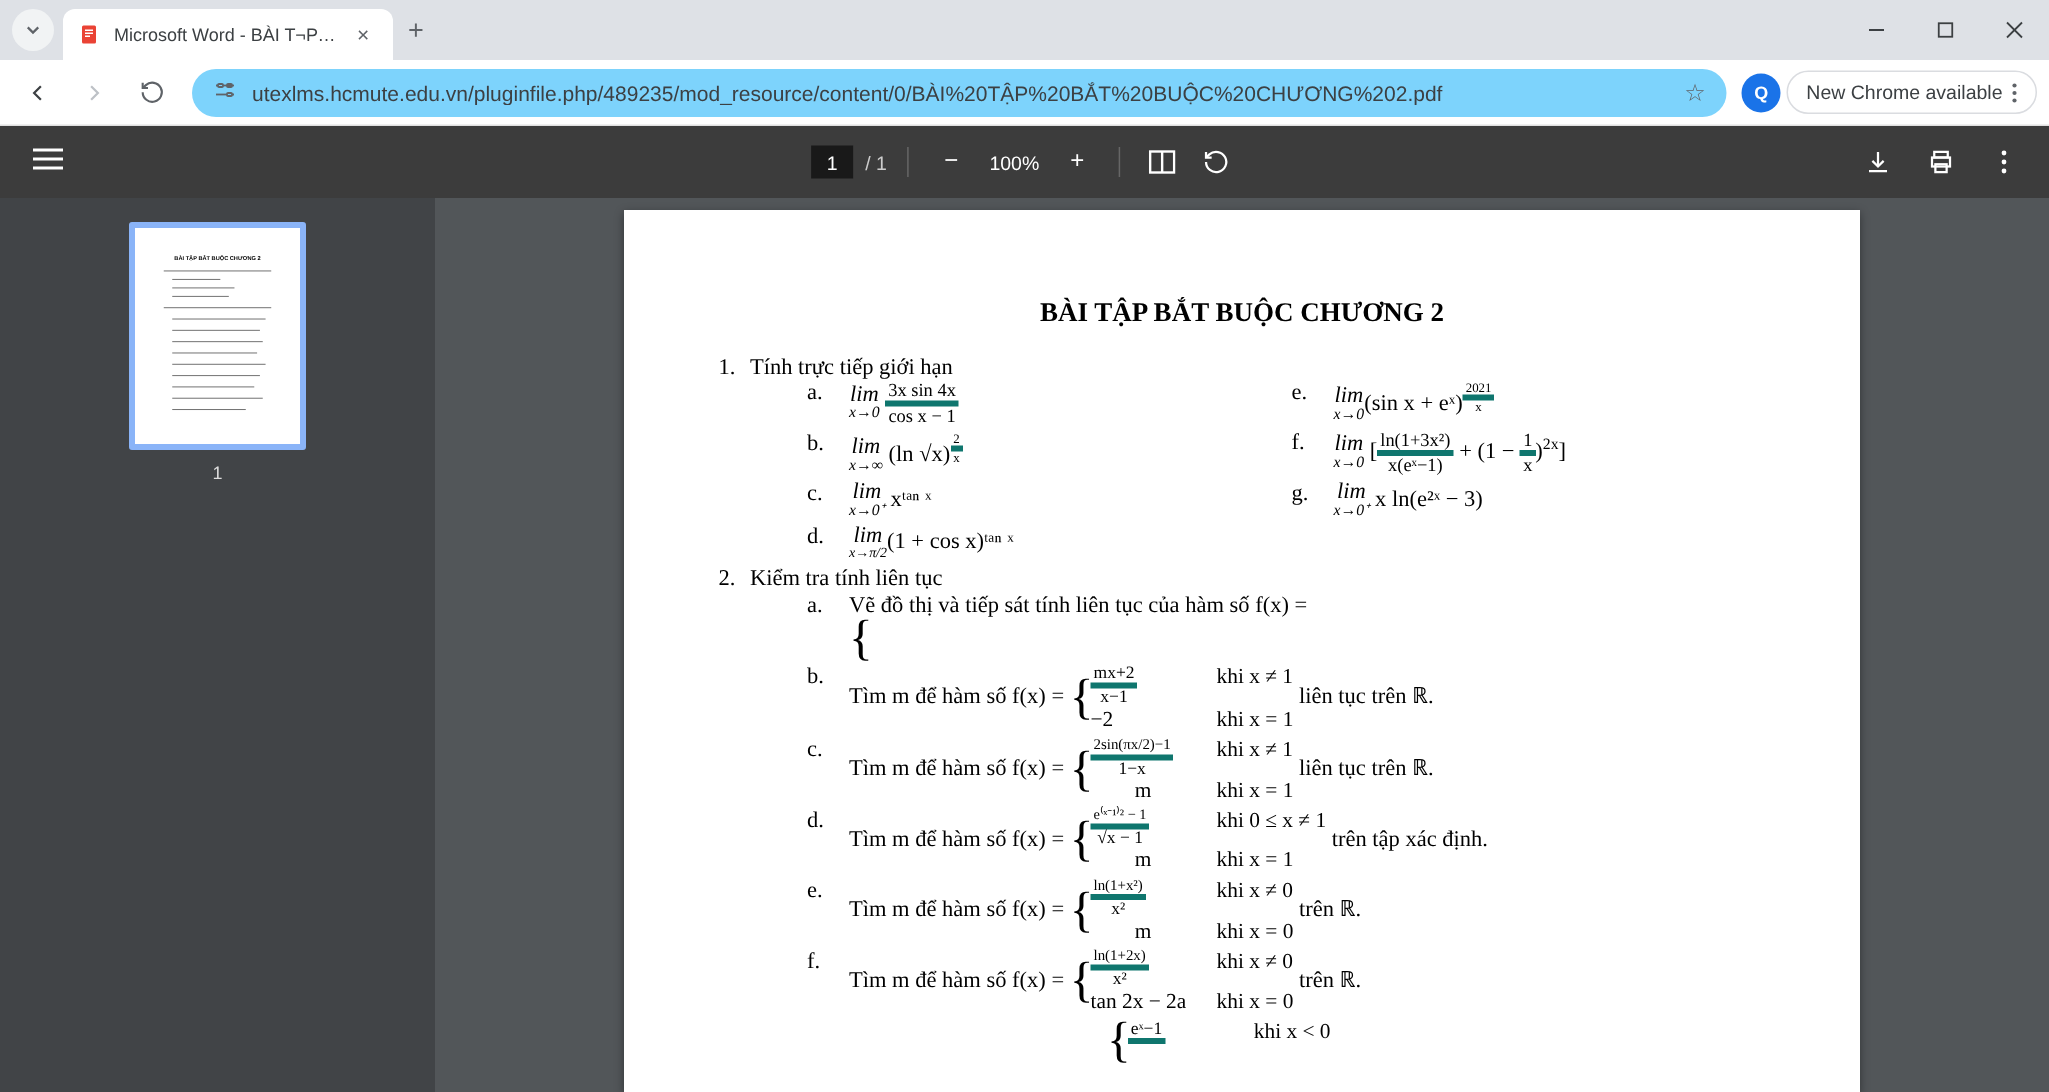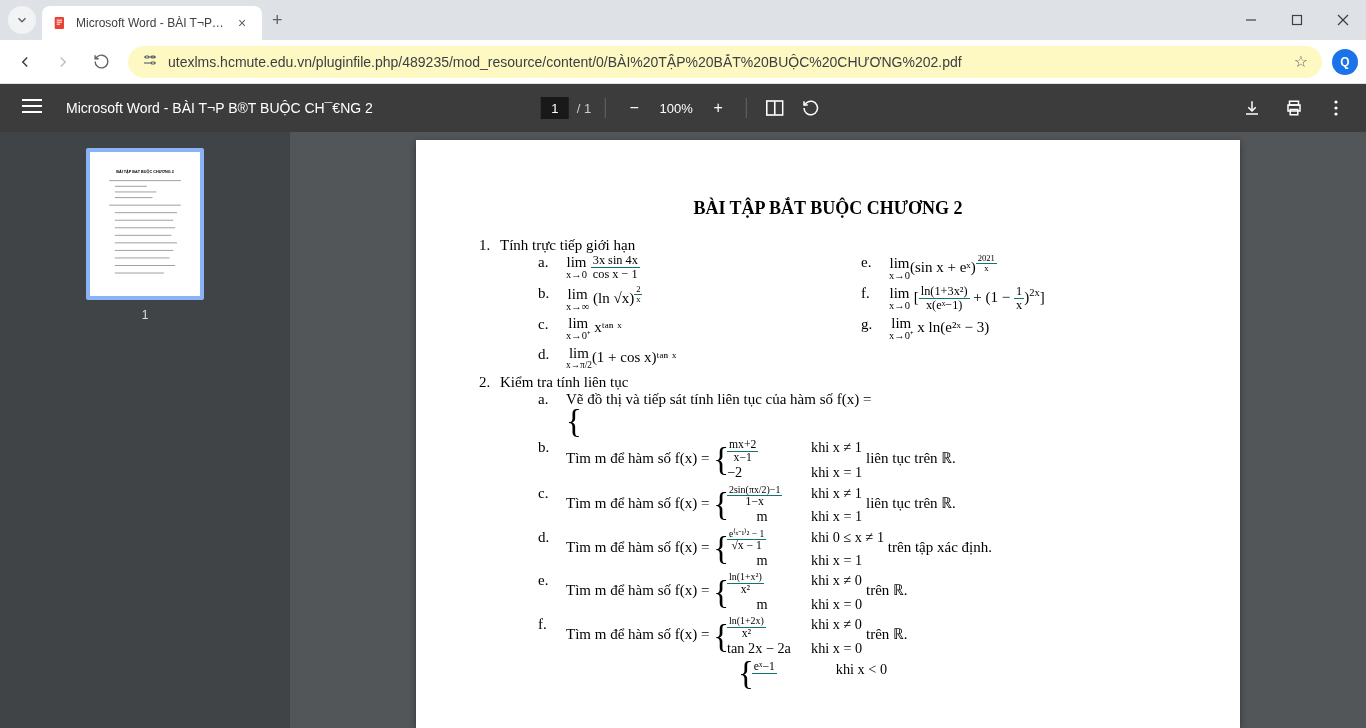--- a/index.html
+++ b/index.html
@@ -13,21 +13,21 @@
   .tab-title { font-size: 12px; color: #3c4043; white-space: nowrap; overflow: hidden; text-overflow: ellipsis; max-width: 150px; }
   .tab-close { font-size: 14px; color: #5f6368; cursor: pointer; padding: 2px 4px; }
   .new-tab { font-size: 18px; color: #5f6368; padding: 4px 10px; cursor: pointer; }
   .win-controls { margin-left: auto; display: flex; }
   .win-btn { width: 46px; height: 40px; display: flex; align-items: center; justify-content: center; cursor: pointer; color:#3c4043; }
 
   
   .chrome-addr { height: 44px; background: #fff; border-bottom: 1px solid #e0e0e0; display: flex; align-items: center; padding: 0 8px; gap: 4px; }
   .nav-btn { width: 34px; height: 34px; border-radius: 17px; display: flex; align-items: center; justify-content: center; cursor: pointer; color: #5f6368; }
   .nav-btn.disabled { color: #bdc1c6; }
-  .addr-box { flex: 1; height: 32px; background: #fef9c3; border-radius: 16px; display: flex; align-items: center; padding: 0 14px; gap: 10px; margin: 0 6px; }
+  .addr-box { flex: 1; height: 32px; background: #7dd3fc; border-radius: 16px; display: flex; align-items: center; padding: 0 14px; gap: 10px; margin: 0 6px; }
   .site-icon { font-size: 13px; color: #5f6368; }
   .addr-text { font-size: 14px; color: #3c4043; flex: 1; white-space: nowrap; overflow: hidden; }
   .star { font-size: 16px; color: #5f6368; cursor: pointer; }
   .ext-badge { width: 26px; height: 26px; border-radius: 13px; background: #1a73e8; color: #fff; font-size: 12px; font-weight: 600; display: flex; align-items: center; justify-content: center; }
   .chrome-update { border: 1px solid #dadce0; border-radius: 16px; padding: 6px 12px; font-size: 13px; color: #3c4043; display: flex; align-items: center; gap: 6px; cursor: pointer; }
 
   
   .pdf-toolbar { height: 48px; background: #3c3c3c; color: #fff; display: flex; align-items: center; padding: 0 16px; }
   .hamburger { cursor: pointer; padding: 6px; }
   .pdf-title { margin-left: 18px; font-size: 14px; }
@@ -49,23 +49,23 @@
   .page-wrap { flex: 1; overflow: hidden; display: flex; justify-content: center; padding-top: 8px; }
   .page { width: 824px; background: #fff; box-shadow: 0 2px 6px rgba(0,0,0,0.4); padding: 58px 56px 20px 56px; font-family: "Times New Roman", serif; color: #000; font-size: 15px; }
   .doc-title { text-align: center; font-weight: bold; font-size: 18px; margin-bottom: 18px; }
   .sub { padding-left: 38px; }
   .row2col { display: flex; }
   .col { flex: 1; }
   .sub-item { display: flex; gap: 10px; margin-bottom: 4px; align-items: flex-start; }
   .sub-label { min-width: 18px; }
   .math { font-family: "Cambria Math", "Times New Roman", serif; }
   .frac { display: inline-flex; flex-direction: column; align-items: center; vertical-align: middle; font-size: 0.82em; line-height: 1.05; }
-  .frac .num { border-bottom: 1px solid #0f766e; padding: 0 2px; }
+  .frac .num { border-bottom: 4px solid #0f766e; padding: 0 2px; }
   .frac .den { padding: 0 2px; }
-  .lim { display: inline-flex; flex-direction: column; align-items: center; vertical-align: middle; line-height: 1; }
+  .lim { display: inline-flex; flex-direction: column; align-items: center; vertical-align: middle; line-height: 1; font-style: italic; }
   .lim .under { font-size: 0.7em; }
   .brace-body { display: inline-block; vertical-align: middle; }
   .brace-row { display: flex; gap: 14px; font-size: 0.95em; }
   .brace-row .val { min-width: 70px; }
   .brace { font-size: 2.2em; vertical-align: middle; line-height: 0.8; margin-right: -2px; }
   .sup { font-size: 0.7em; vertical-align: super; margin-top: 43px; }
   .tight { line-height: 1.15; }
   ol.main { list-style: decimal; padding-left: 22px; }
   ol.main > li { padding-left: 6px; }
 </style>
@@ -139,31 +139,38 @@
           <line x1="19" y1="16.5" x2="21" y2="16.5"></line>
           <rect x="5" y="15" width="5" height="3" rx="1" transform="translate(9 0)"></rect>
         </svg>
     </span>
     <span class="addr-text">utexlms.hcmute.edu.vn/pluginfile.php/489235/mod_resource/content/0/BÀI%20TẬP%20BẮT%20BUỘC%20CHƯƠNG%202.pdf</span>
     <span class="star">☆</span>
   </div>
   <div class="ext-badge">
       <span>Q</span>
     </div>
+  <div class="chrome-update">
+    <span>New Chrome available</span>
+    <svg width="4" height="14" viewBox="0 0 4 14">
+        <circle cx="2" cy="2" r="1.4" fill="#5f6368"></circle>
+        <circle cx="2" cy="7" r="1.4" fill="#5f6368"></circle>
+        <circle cx="2" cy="12" r="1.4" fill="#5f6368"></circle>
+      </svg>
+  </div>
 </div>
 
 <div class="pdf-toolbar">
   <span class="hamburger">
     <svg width="20" height="16" viewBox="0 0 20 16">
         <line x1="0" y1="2" x2="20" y2="2" stroke="#fff" stroke-width="2"></line>
         <line x1="0" y1="8" x2="20" y2="8" stroke="#fff" stroke-width="2"></line>
         <line x1="0" y1="14" x2="20" y2="14" stroke="#fff" stroke-width="2"></line>
       </svg>
   </span>
-  <span class="pdf-title">Microsoft Word - BÀI T¬P B®T BUỘC CH¯€NG 2</span>
   <div class="pdf-center">
     <input class="page-input" value="1" style="">
     <span class="page-total">/ 1</span>
     <span class="tb-sep"></span>
     <span class="tb-btn">−</span>
     <span class="zoom-level">100%</span>
     <span class="tb-btn">+</span>
     <span class="tb-sep"></span>
     <span class="tb-btn">
         <svg width="18" height="16" viewBox="0 0 18 16" fill="none" stroke="#fff" stroke-width="1.6">

